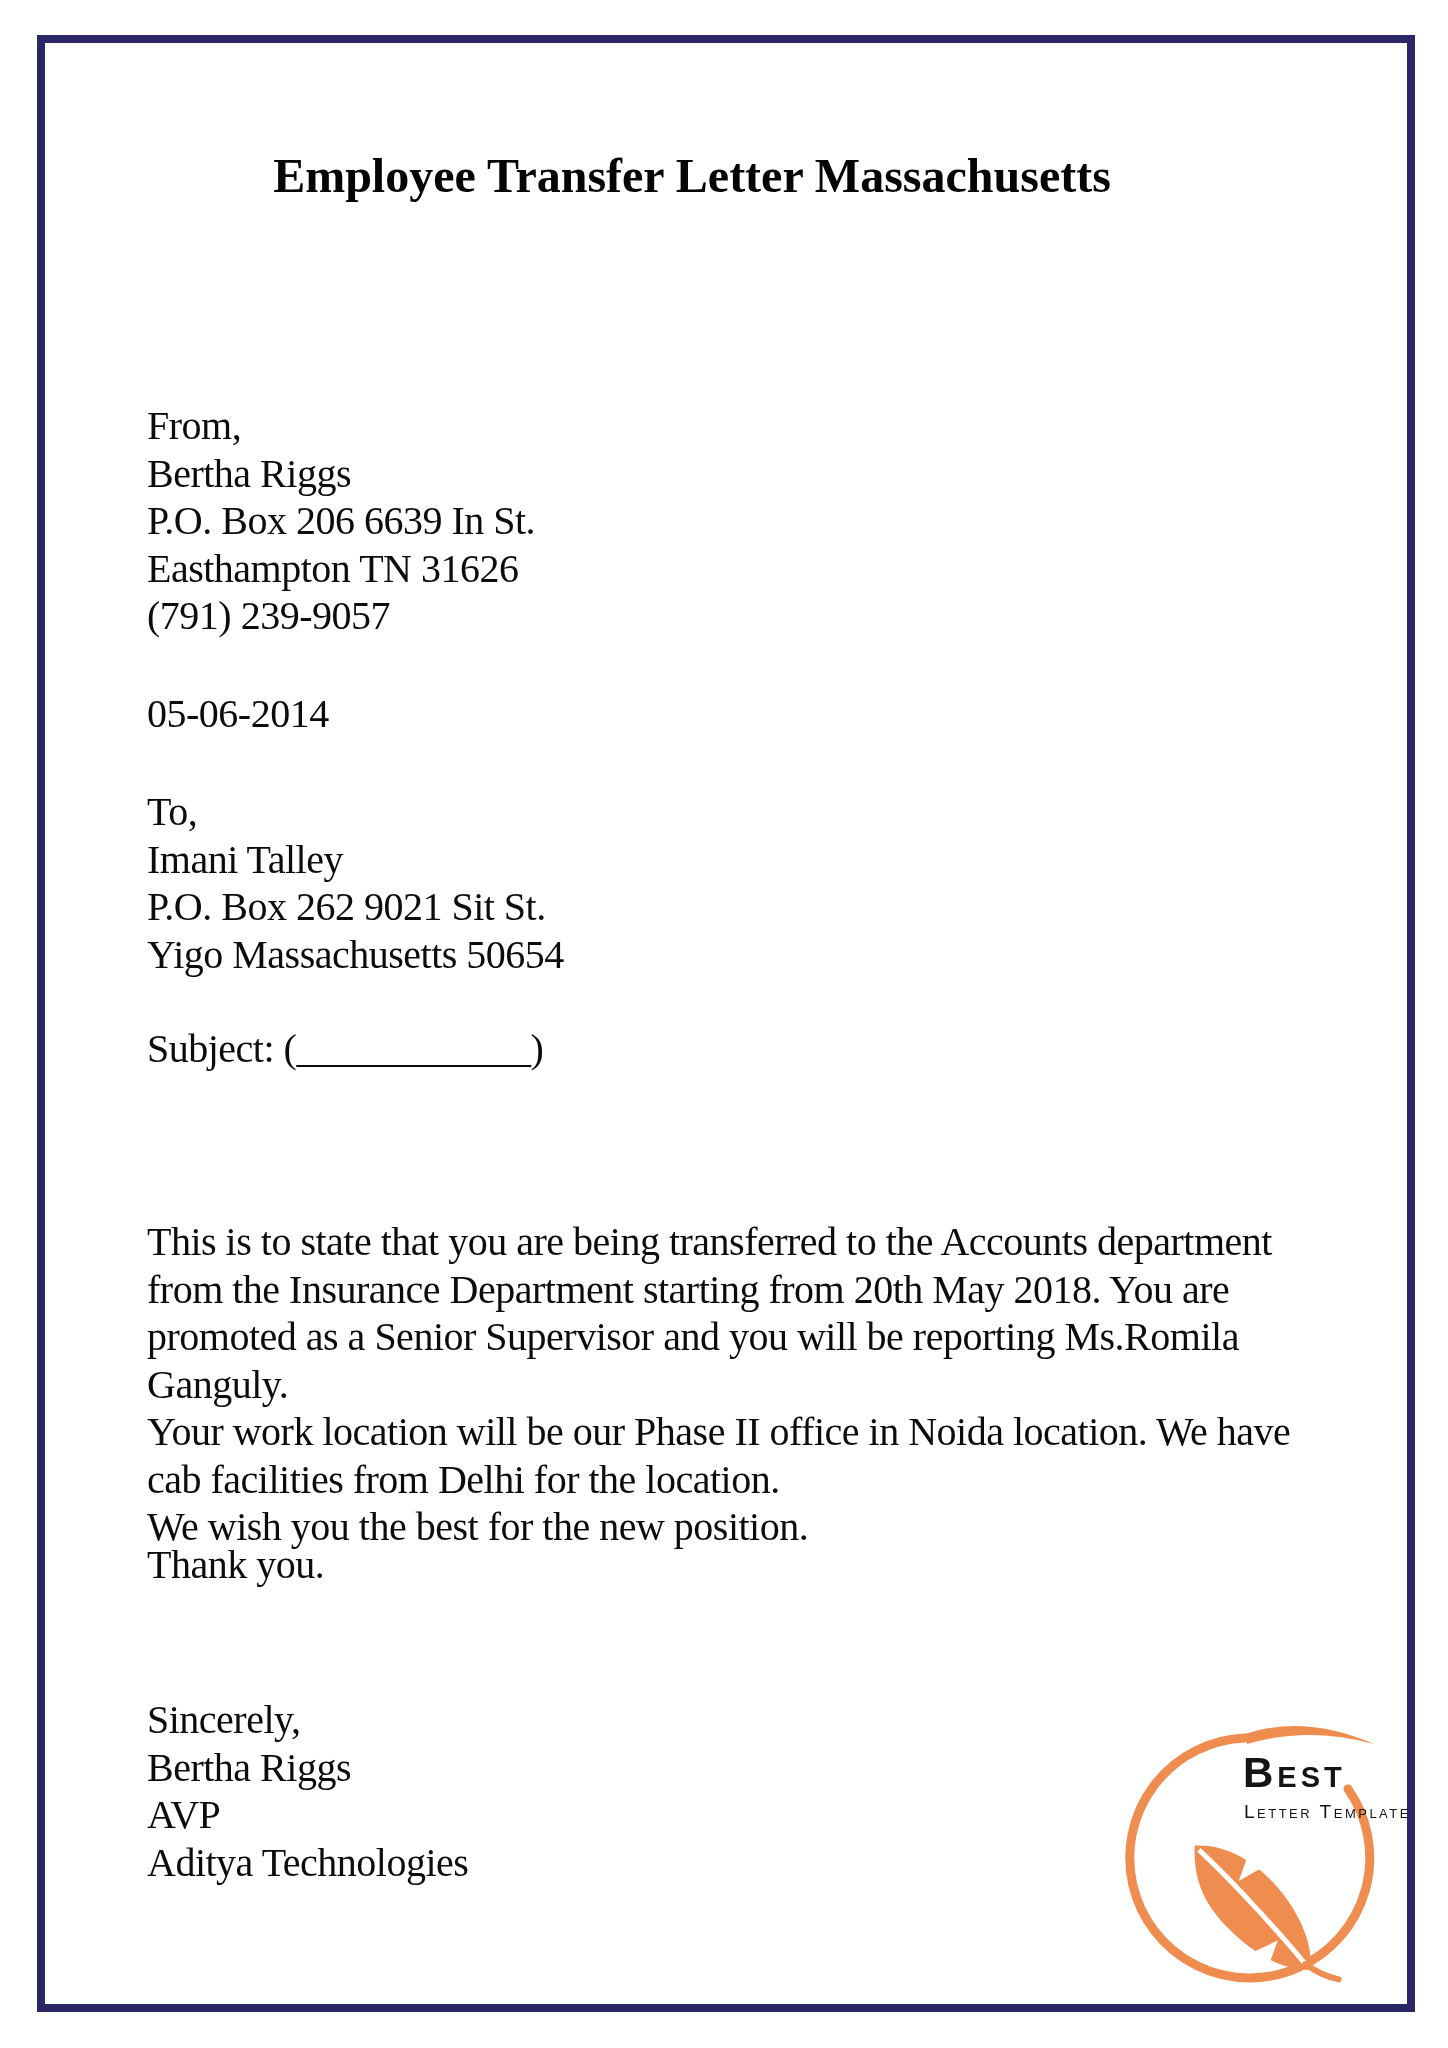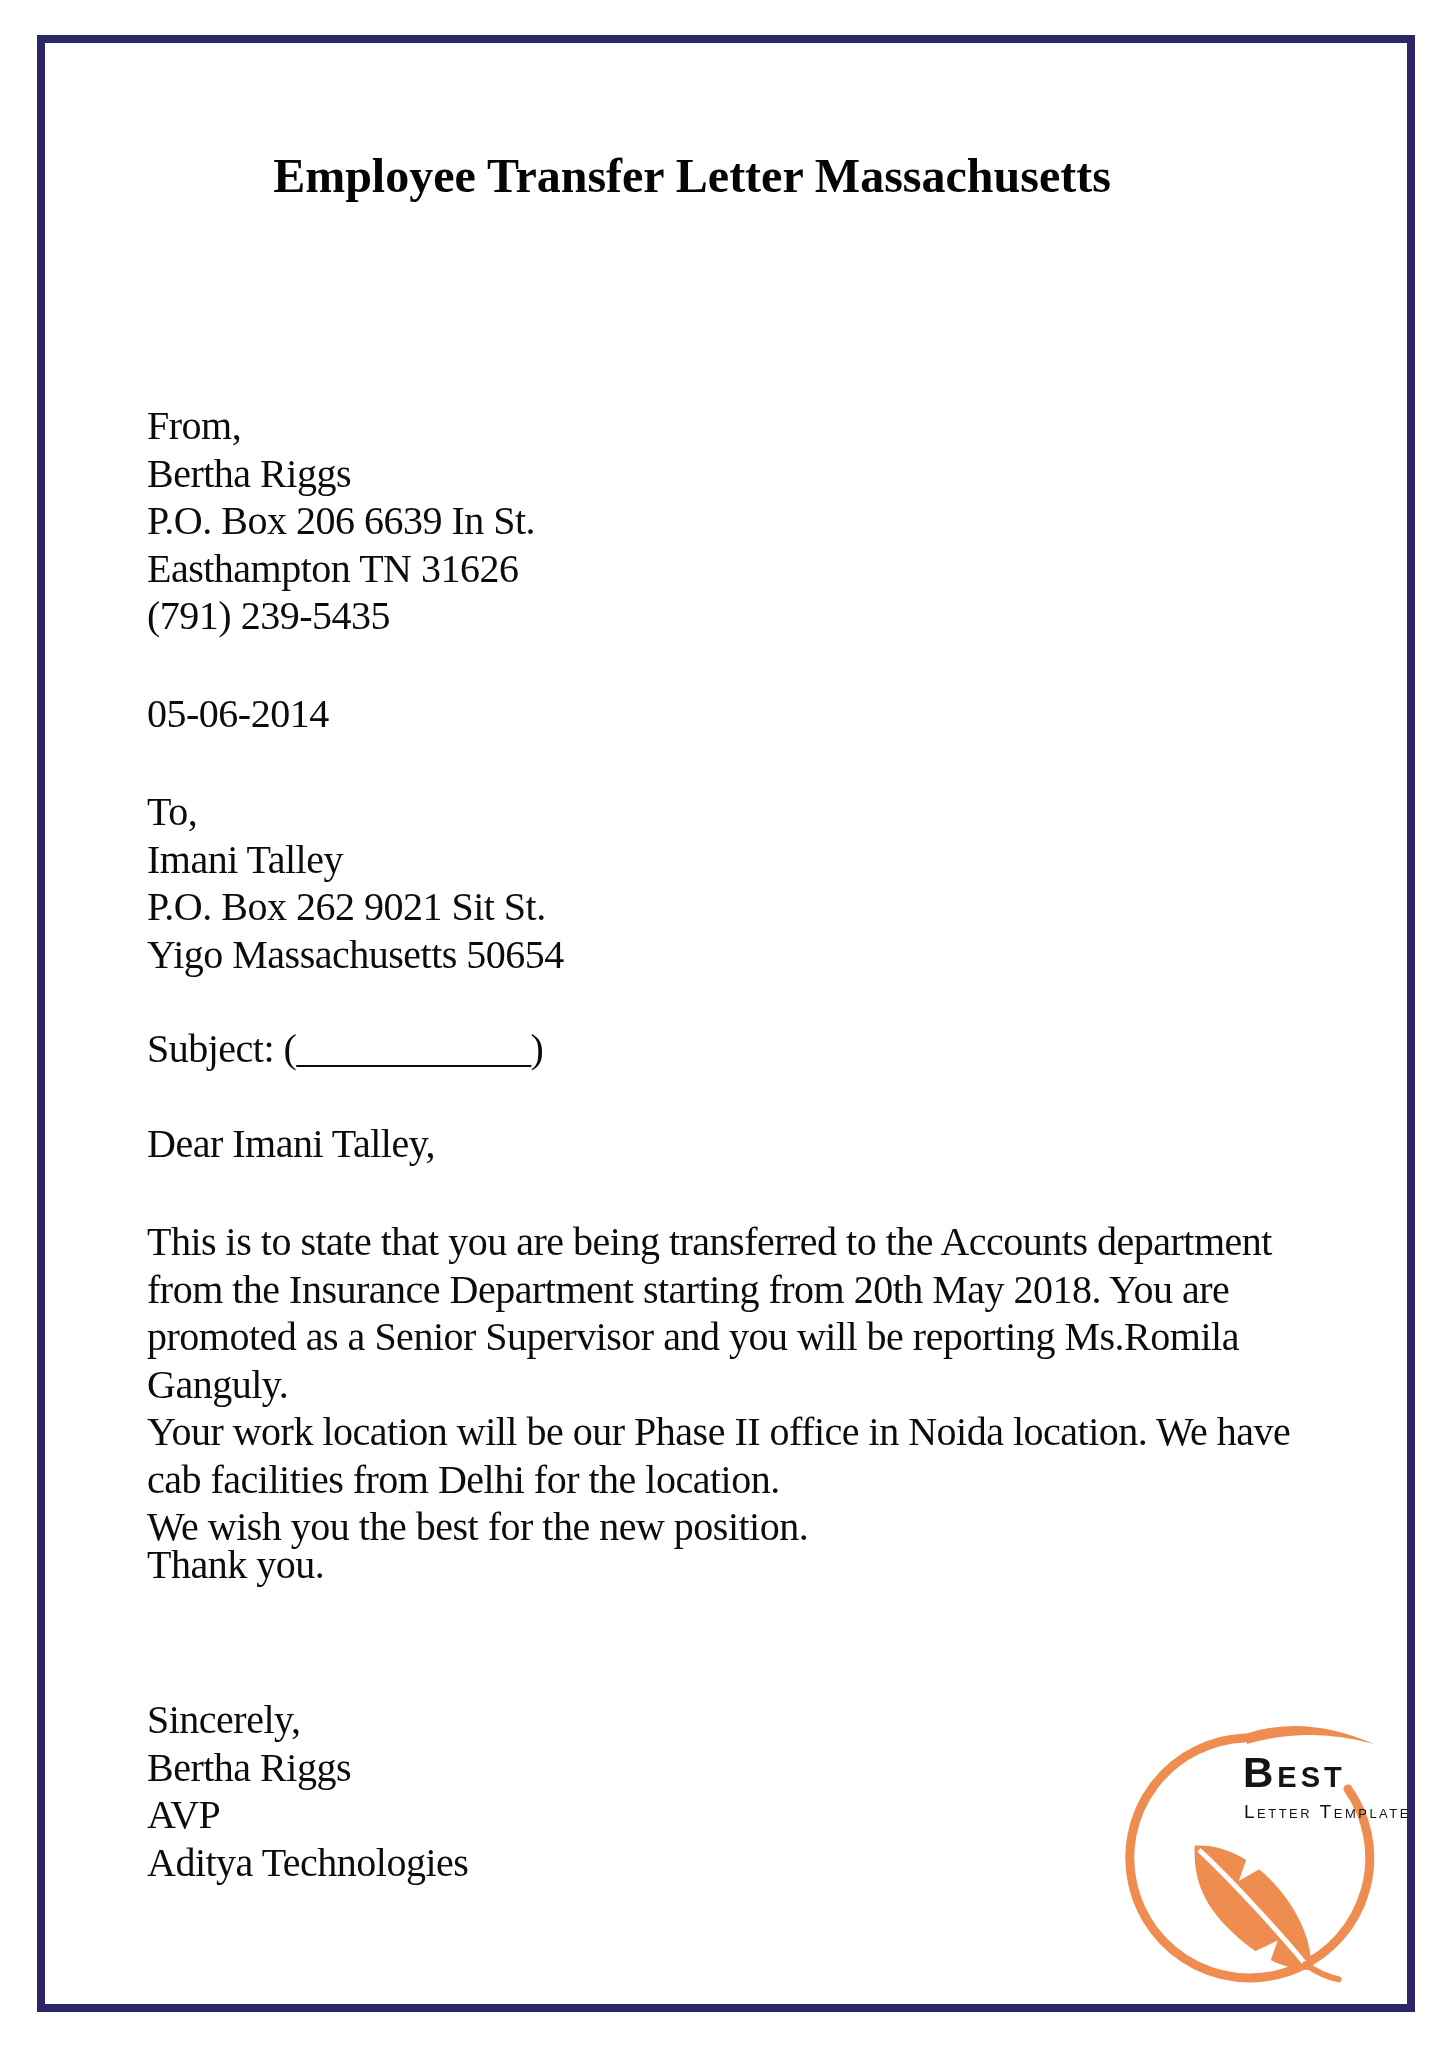--- a/index.html
+++ b/index.html
@@ -59,32 +59,31 @@
 <div id="page">
 
   <div class="border-frame"></div>
 
   <div class="letter-title">Employee Transfer Letter Massachusetts</div>
 
   <div class="block b-from">From,
 Bertha Riggs
 P.O. Box 206 6639 In St.
 Easthampton TN 31626
-(791) 239-5435</div>
+(791) 239-9057</div>
 
   <div class="block b-date">05-06-2014</div>
 
   <div class="block b-to">To,
 Imani Talley
 P.O. Box 262 9021 Sit St.
 Yigo Massachusetts 50654</div>
 
   <div class="block b-subject">Subject: (____________)</div>
 
-  <div class="block b-salutation">Dear Imani Talley,</div>
 
   <div class="block b-body">This is to state that you are being transferred to the Accounts department
 from the Insurance Department starting from 20th May 2018. You are
 promoted as a Senior Supervisor and you will be reporting Ms.Romila
 Ganguly.
 Your work location will be our Phase II office in Noida location. We have
 cab facilities from Delhi for the location.
 We wish you the best for the new position.</div>
 
   <div class="block b-thanks">Thank you.</div>

